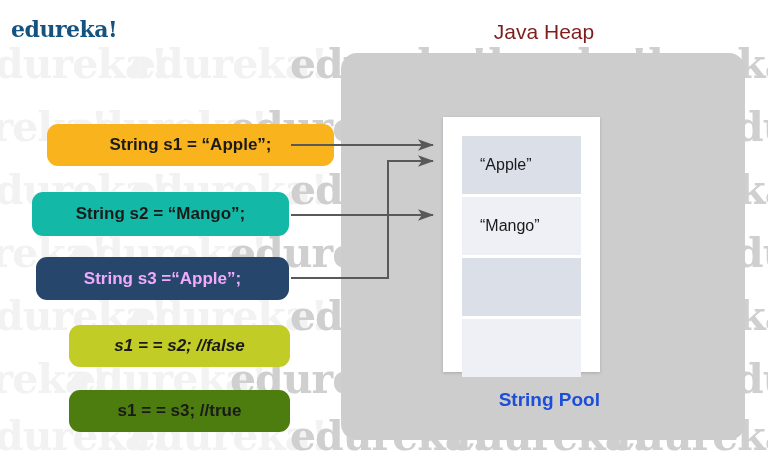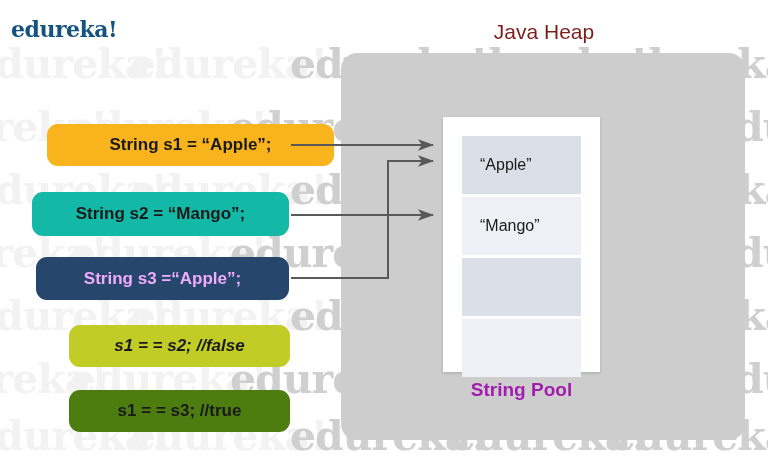--- a/index.html
+++ b/index.html
@@ -90,27 +90,27 @@
     font-size: 16px;
     color: #1a1a1a;
     margin-bottom: 3px;
   }
   .pool-cell:last-child { margin-bottom: 0; }
   .pool-cell.shade-a { background: #dadfe8; }
   .pool-cell.shade-b { background: #eef0f6; }
 
   #string-pool-label {
     position: absolute;
-    left: 443px; top: 379px;
+    left: 443px; top: 389px;
     width: 157px;
-    text-align: center;
+    text-align: right;
     z-index: 5;
     font-size: 19px;
     font-weight: bold;
-    color: #a21caf;
+    color: #1d4ed8;
   }
 
   
   .code-box {
     position: absolute;
     z-index: 5;
     border-radius: 11px;
     display: flex;
     align-items: center;
     justify-content: center;

